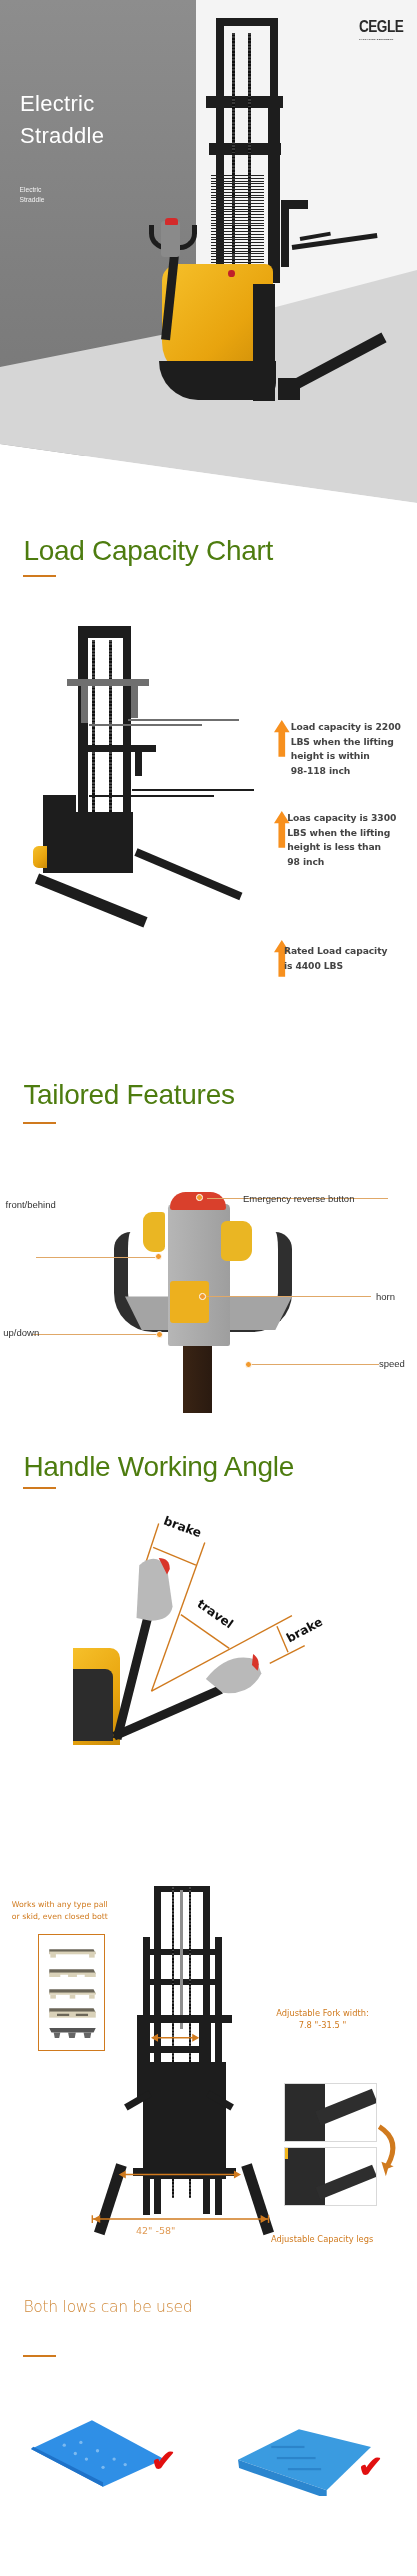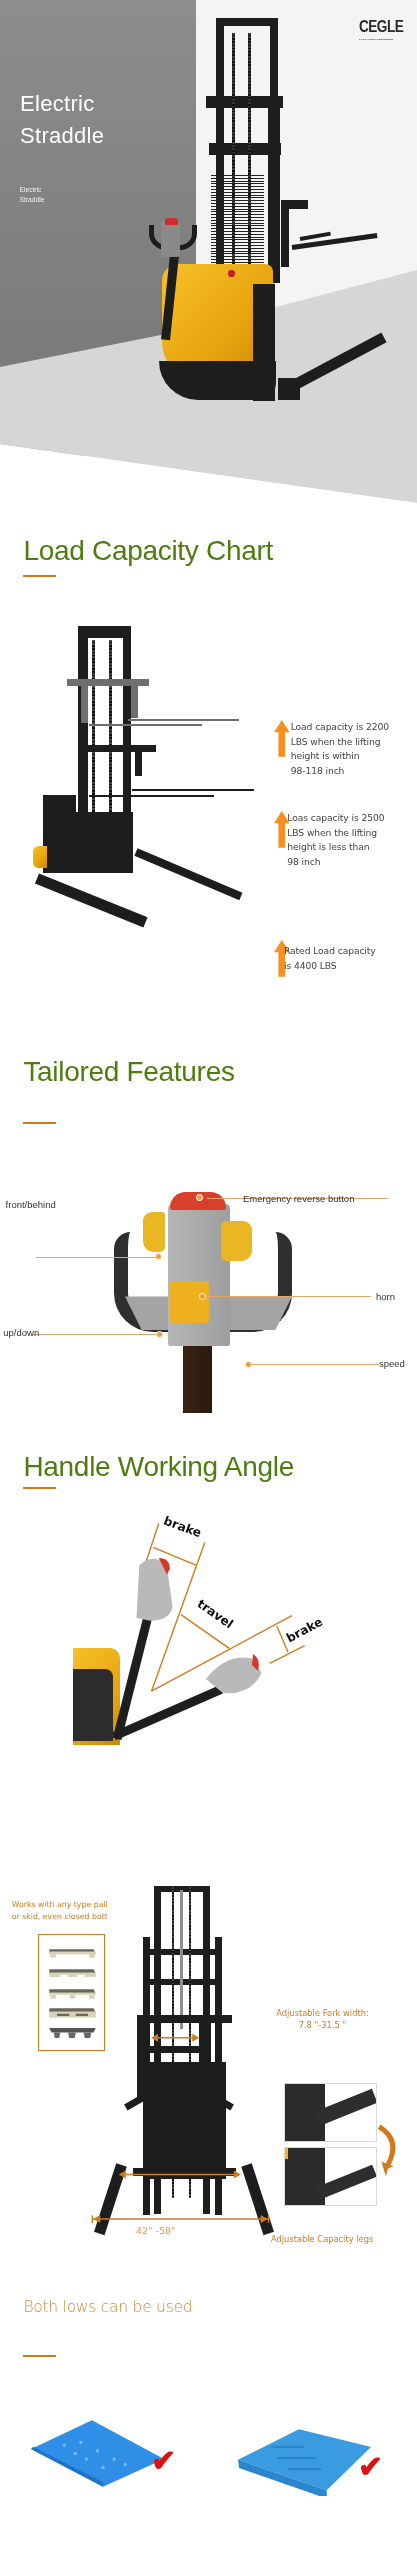--- a/index.html
+++ b/index.html
@@ -25,21 +25,21 @@
   .ylw { position: absolute; background: linear-gradient(135deg,#f6c02a 0%,#e8a40e 60%,#c98a08 100%); }
 
   
   .sec-title { position: absolute; left: 23.4px; color: #4d7c0f; font-size: 28px; line-height: 25.6px; font-weight: 400; letter-spacing: -0.3px; }
   .sec-title.thin { font-size: 16.7px; color: #d08a3c; }
   .sec-rule { position: absolute; left: 23.4px; width: 33px; height: 2.2px; background: #d07a1e; }
 
   
   .cap-item { position: absolute; left: 274px; width: 143px; }
   .cap-arrow { position: absolute; left: 0; top: 0; width: 15.6px; height: 38px; }
-  .cap-text { position: absolute; left: 16.7px; top: 0; font-size: 9.2px; line-height: 14.5px; color: #444444; font-family: "DejaVu Sans", sans-serif; font-weight: 400; letter-spacing: -0.1px; }
+  .cap-text { position: absolute; left: 16.7px; top: 0; font-size: 9.2px; line-height: 14.5px; color: #444444; font-family: "DejaVu Sans", sans-serif; font-weight: 700; letter-spacing: -0.1px; }
 
   
   .callout { position: absolute; font-size: 9.5px; color: #333333; line-height: 11px; font-family: "Liberation Sans", sans-serif; }
   .leader { position: absolute; height: 0.6px; background: #e0a868; }
   .dot { position: absolute; width: 6.7px; height: 6.7px; border-radius: 50%; background: #f29a2e; border: 1.1px solid #ffffff; }
 
   
   .angle-lbl { position: absolute; font-size: 12.2px; font-weight: 700; color: #111111; font-family: "DejaVu Sans", sans-serif; }
 
   
@@ -144,37 +144,37 @@
     <div>LBS when the lifting</div>
     <div>height is within</div>
     <div>98-118 inch</div>
   </div>
 </div>
 <div class="cap-item" style="top:811px;height:56px;">
   <svg class="cap-arrow" viewBox="0 0 28 68">
       <polygon points="14,0 28,22 20,22 20,66 8,66 8,22 0,22" fill="#f7901e"></polygon>
     </svg>
   <div class="cap-text" style="left:13.3px;">
-    <div>Loas capacity is 2500</div>
+    <div>Loas capacity is 3300</div>
     <div>LBS when the lifting</div>
     <div>height is less than</div>
     <div>98 inch</div>
   </div>
 </div>
 <div class="cap-item" style="top:940px;height:39px;">
   <svg class="cap-arrow" viewBox="0 0 28 68">
       <polygon points="14,0 28,22 20,22 20,66 8,66 8,22 0,22" fill="#f7901e"></polygon>
     </svg>
   <div class="cap-text" style="top:4.4px;left:10px;">
     <div>Rated Load capacity</div>
     <div>is 4400 LBS</div>
   </div>
 </div>
 
-<h2 class="sec-title" style="top:1059px;text-align:right;">Tailored Features</h2>
+<h2 class="sec-title" style="top:1082px;text-align:right;">Tailored Features</h2>
 <div class="sec-rule" style="top:1122px;"></div>
 
 <div class="abs" style="left:0;top:1179px;width:417px;height:234px;">
 
   <div class="abs" style="left:114px;top:53px;width:178px;height:100px;border:14.5px solid #2f2f2f;border-top:none;border-radius:16.7px 16.7px 39px 39px;"></div>
 
   <div class="abs" style="left:125px;top:95px;width:167px;height:56px;background:#a4a4a4;clip-path:polygon(0 40%,100% 40%,90% 100%,10% 100%);"></div>
   <div class="abs" style="left:168px;top:25px;width:62px;height:142px;background:linear-gradient(90deg,#b6b6b6,#9e9e9e);border-radius:4.4px 4.4px 2.2px 2.2px;"></div>
   <div class="abs" style="left:170px;top:13.3px;width:56px;height:18px;background:#d9402c;border-radius:22px 22px 3.3px 3.3px;"></div>
   <div class="abs" style="left:143px;top:33px;width:22px;height:40px;background:#eab623;border-radius:9px 3.3px 5.6px 11px;"></div>

